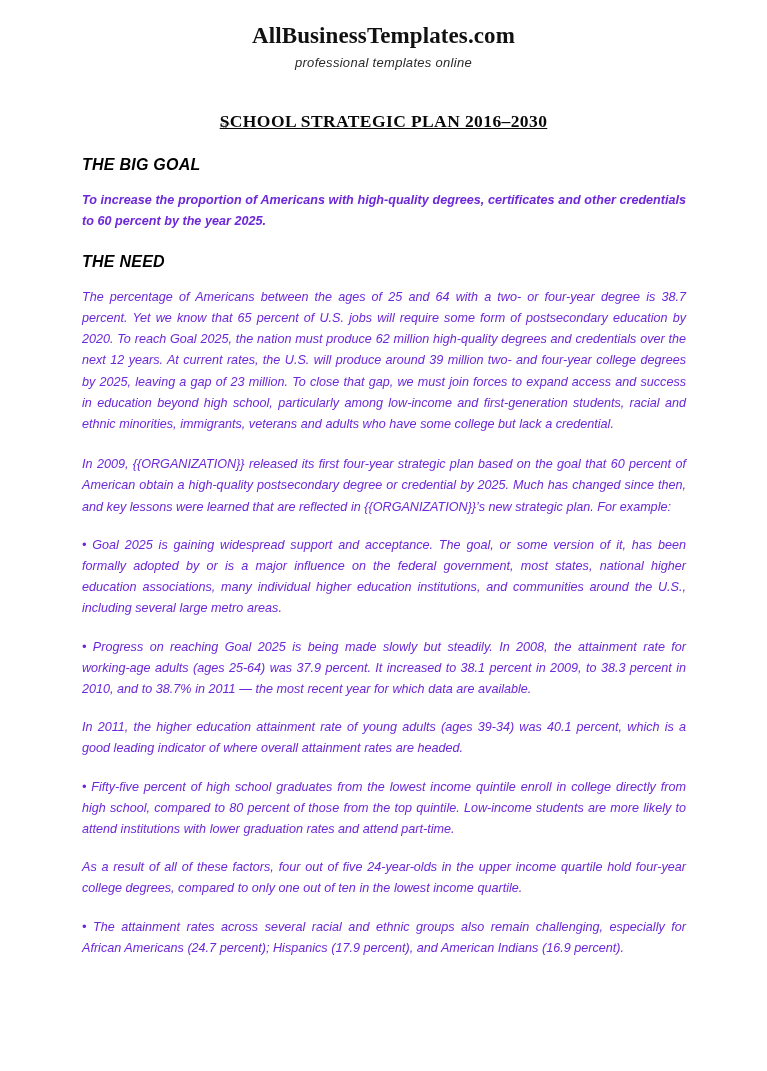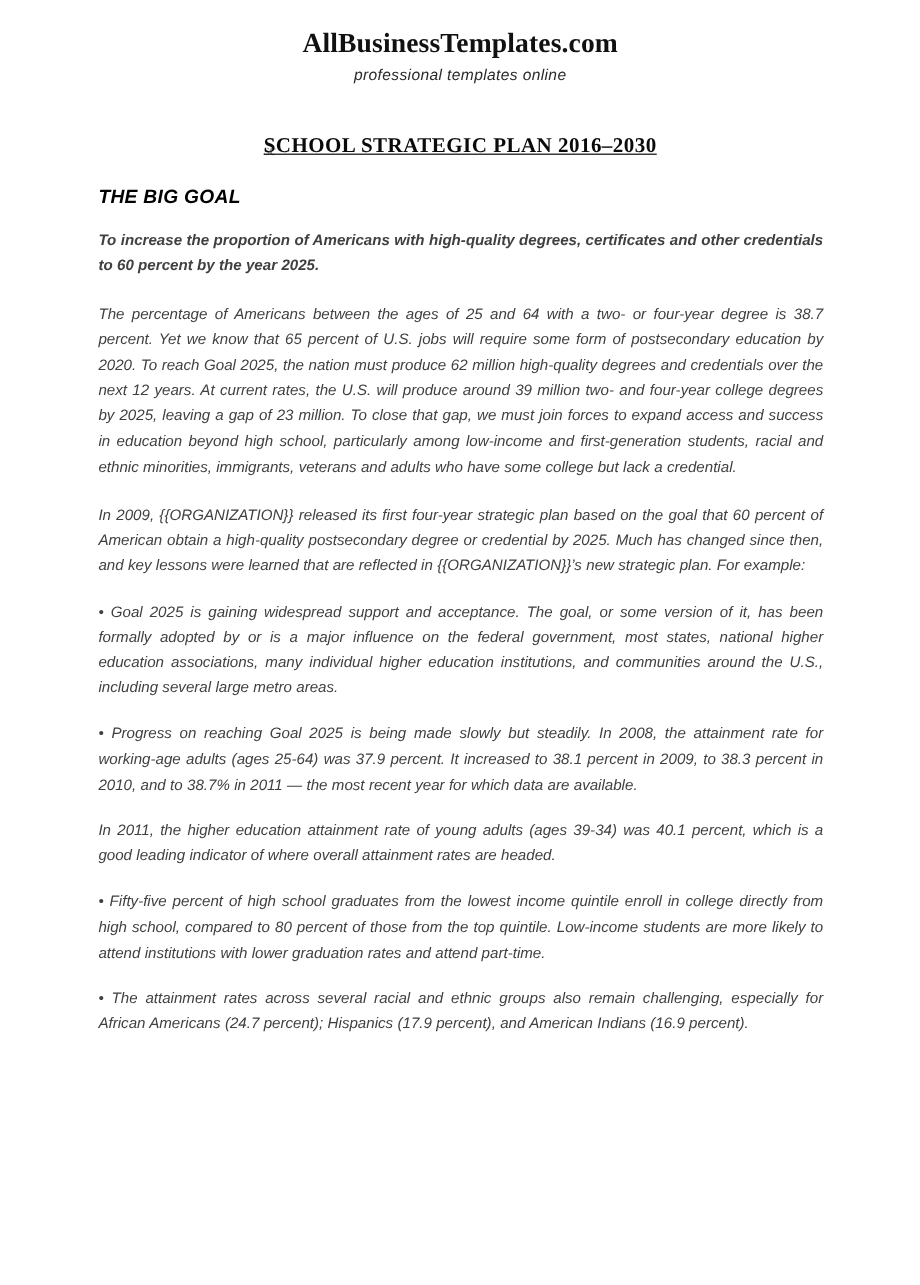--- a/index.html
+++ b/index.html
@@ -94,21 +94,21 @@
     color: #000000;
     margin: 0 0 16px 0;
     line-height: 1.2;
   }
 
   p.para {
     font-family: "Liberation Sans", sans-serif;
     font-style: italic;
     font-size: 12.6px;
     line-height: 21.2px;
-    color: #404040;
+    color: #6d28d9;
     margin: 0 0 17px 0;
     text-align: justify;
     text-justify: inter-word;
     word-spacing: 0.1px;
   }
   p.para.strong {
     font-weight: bold;
   }
   p.para.last-of-block {
     margin-bottom: 19px;
@@ -132,26 +132,28 @@
   </div>
 
   <div class="body-col">
 
     <div class="section">
       <h2 class="section-heading">THE BIG GOAL</h2>
       <p class="para strong last-of-block">To increase the proportion of Americans with high-quality degrees, certificates and other credentials to 60 percent by the year 2025.</p>
     </div>
 
     <div class="section">
+      <h2 class="section-heading">THE NEED</h2>
       <p class="para last-of-block">The percentage of Americans between the ages of 25 and 64 with a two- or four-year degree is 38.7 percent. Yet we know that 65 percent of U.S. jobs will require some form of postsecondary education by 2020. To reach Goal 2025, the nation must produce 62 million high-quality degrees and credentials over the next 12 years. At current rates, the U.S. will produce around 39 million two- and four-year college degrees by 2025, leaving a gap of 23 million. To close that gap, we must join forces to expand access and success in education beyond high school, particularly among low-income and first-generation students, racial and ethnic minorities, immigrants, veterans and adults who have some college but lack a credential.</p>
     </div>
 
     <div class="section">
       <p class="para">In 2009, {{ORGANIZATION}} released its first four-year strategic plan based on the goal that 60 percent of American obtain a high-quality postsecondary degree or credential by 2025. Much has changed since then, and key lessons were learned that are reflected in {{ORGANIZATION}}’s new strategic plan. For example:</p>
       <p class="para">• Goal 2025 is gaining widespread support and acceptance. The goal, or some version of it, has been formally adopted by or is a major influence on the federal government, most states, national higher education associations, many individual higher education institutions, and communities around the U.S., including several large metro areas.</p>
       <p class="para">• Progress on reaching Goal 2025 is being made slowly but steadily. In 2008, the attainment rate for working-age adults (ages 25-64) was 37.9 percent. It increased to 38.1 percent in 2009, to 38.3 percent in 2010, and to 38.7% in 2011 — the most recent year for which data are available.</p>
       <p class="para">In 2011, the higher education attainment rate of young adults (ages 39-34) was 40.1 percent, which is a good leading indicator of where overall attainment rates are headed.</p>
       <p class="para">• Fifty-five percent of high school graduates from the lowest income quintile enroll in college directly from high school, compared to 80 percent of those from the top quintile. Low-income students are more likely to attend institutions with lower graduation rates and attend part-time.</p>
+      <p class="para">As a result of all of these factors, four out of five 24-year-olds in the upper income quartile hold four-year college degrees, compared to only one out of ten in the lowest income quartile.</p>
       <p class="para">• The attainment rates across several racial and ethnic groups also remain challenging, especially for African Americans (24.7 percent); Hispanics (17.9 percent), and American Indians (16.9 percent).</p>
     </div>
 
   </div>
 </div>
 
 </body></html>

